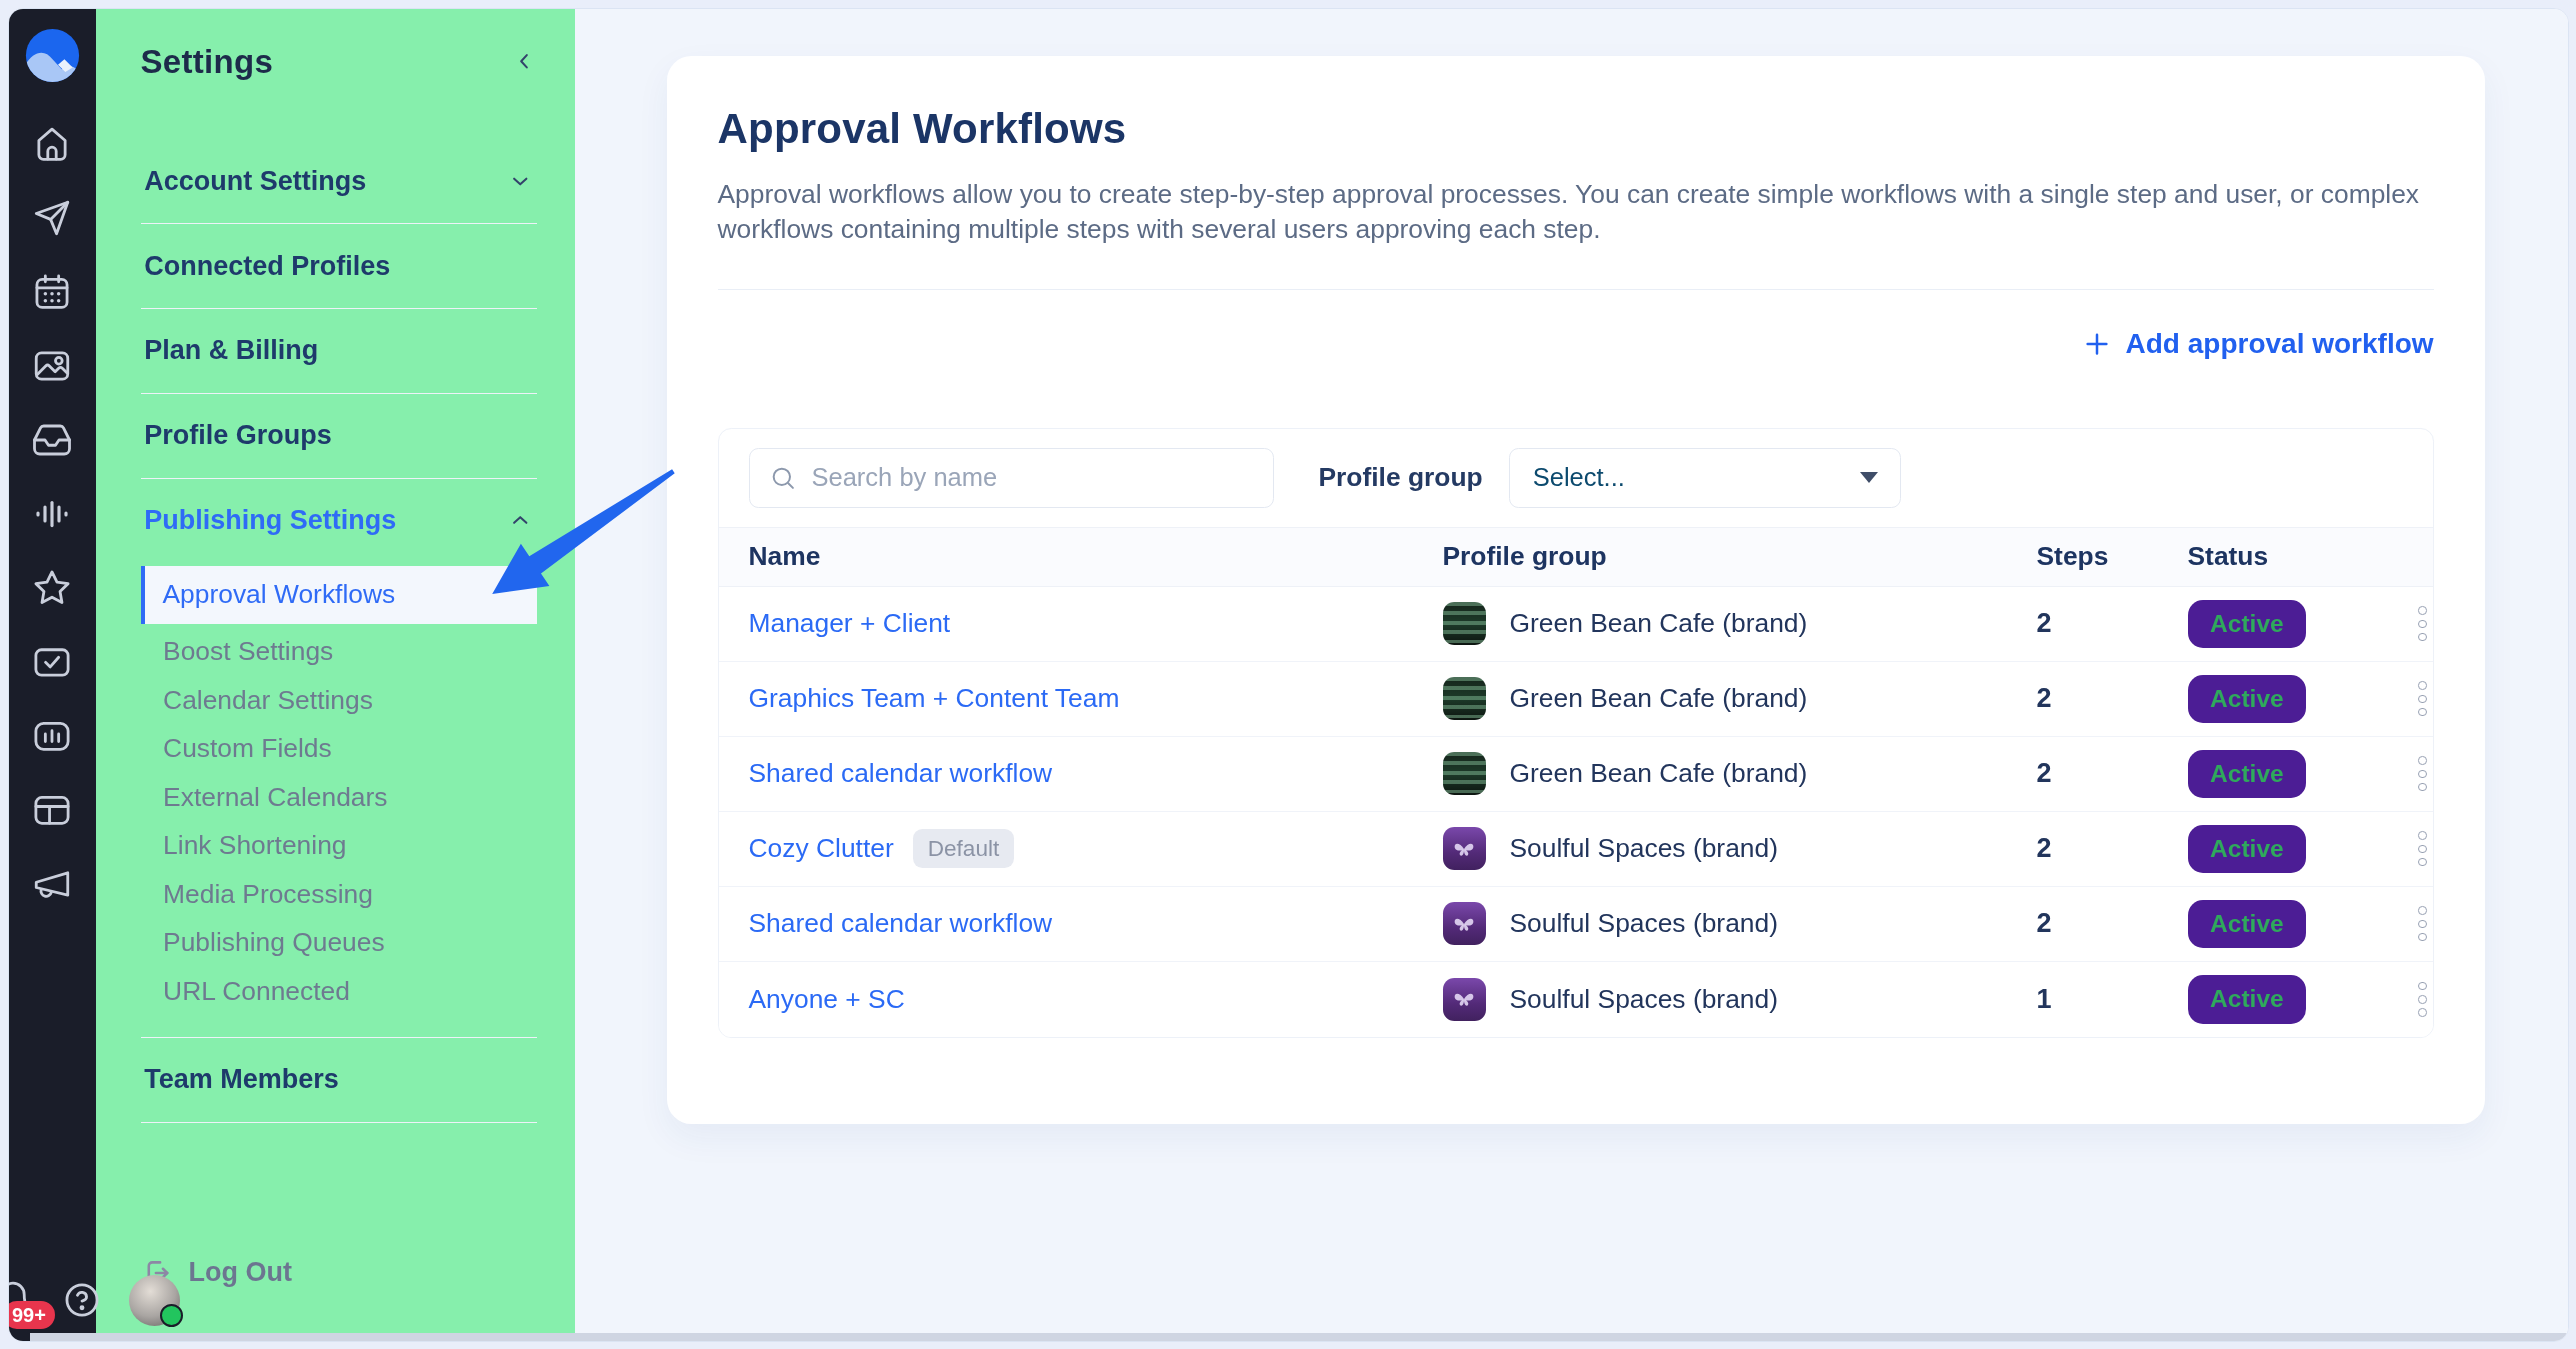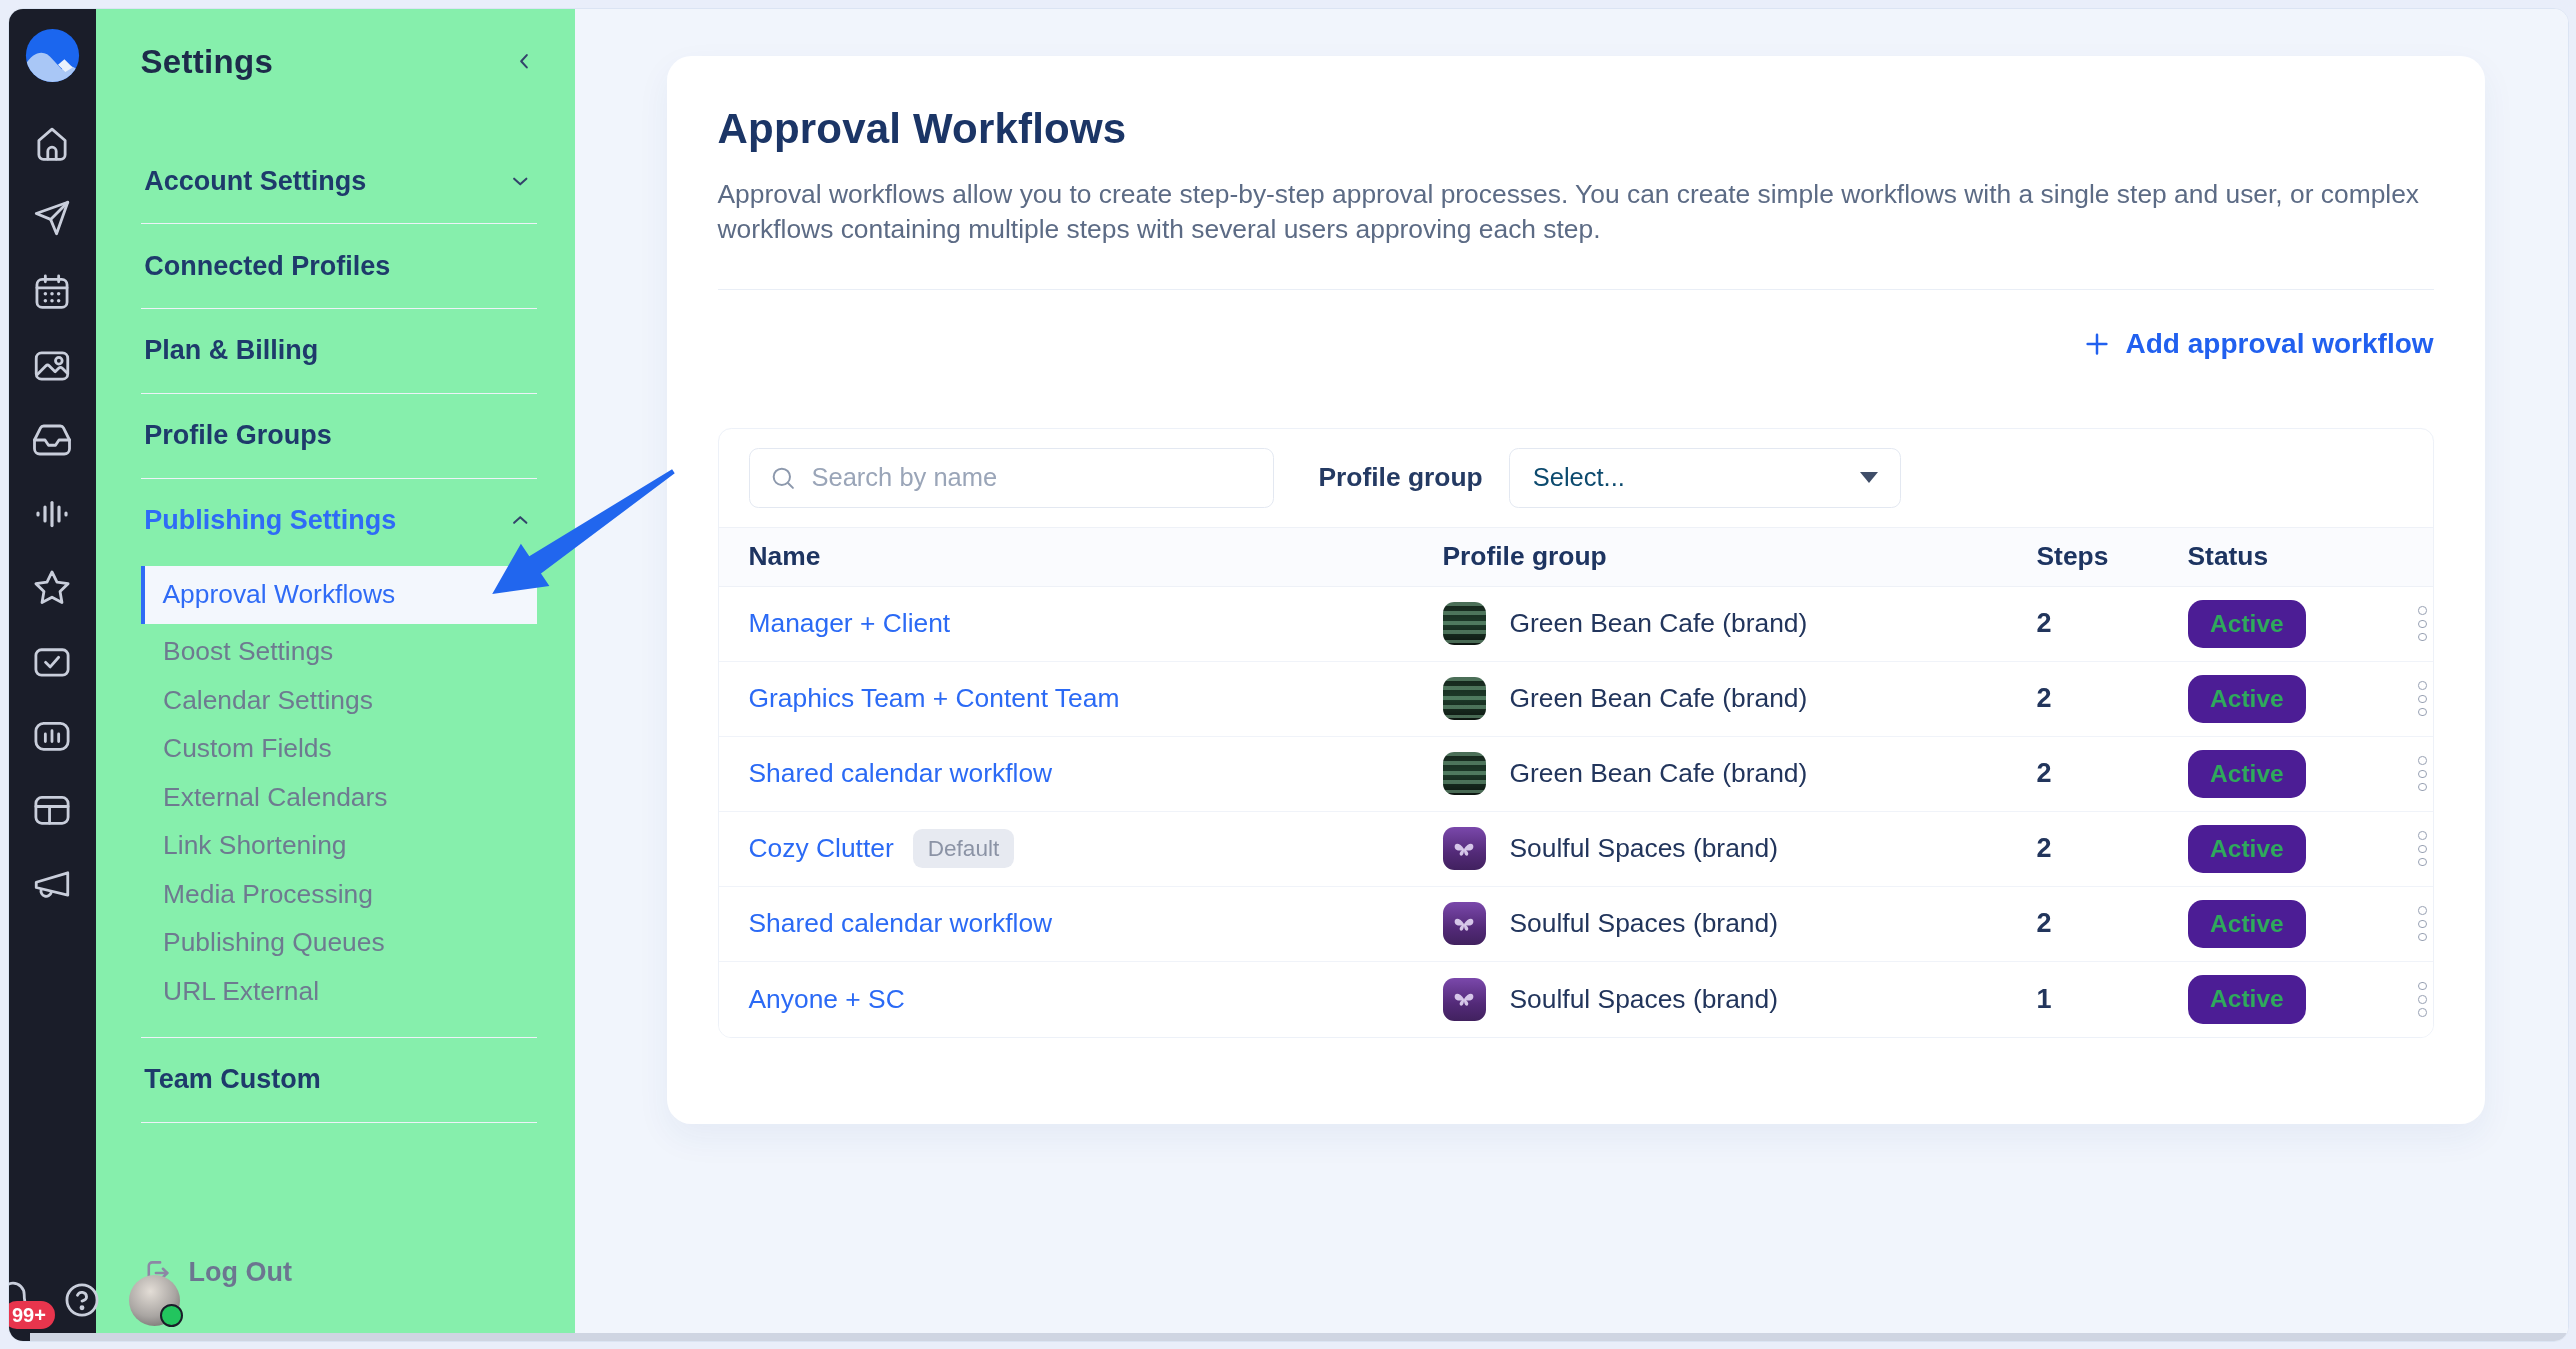--- a/index.html
+++ b/index.html
@@ -355,25 +355,25 @@
 
     <div class="subnav">
       <div class="subnav-item active">Approval Workflows</div>
       <div class="subnav-item">Boost Settings</div>
       <div class="subnav-item">Calendar Settings</div>
       <div class="subnav-item">Custom Fields</div>
       <div class="subnav-item">External Calendars</div>
       <div class="subnav-item">Link Shortening</div>
       <div class="subnav-item">Media Processing</div>
       <div class="subnav-item">Publishing Queues</div>
-      <div class="subnav-item">URL External</div>
+      <div class="subnav-item">URL Connected</div>
     </div>
 
     <div class="nav-item">
-      <span>Team Custom</span>
+      <span>Team Members</span>
     </div>
 
     <div class="logout">
       <span class="logout-ic">
         <svg viewBox="0 0 24 24" fill="none" stroke="currentColor" stroke-width="1.8" stroke-linecap="round" stroke-linejoin="round">
           <path d="M13.5 4.5 H8 a2.5 2.5 0 0 0 -2.5 2.5 v10 A2.5 2.5 0 0 0 8 19.5 h5.5"></path>
           <path d="M15.5 9 L18.5 12 L15.5 15"></path>
           <path d="M18.5 12 H10.5"></path>
         </svg>
       </span>

